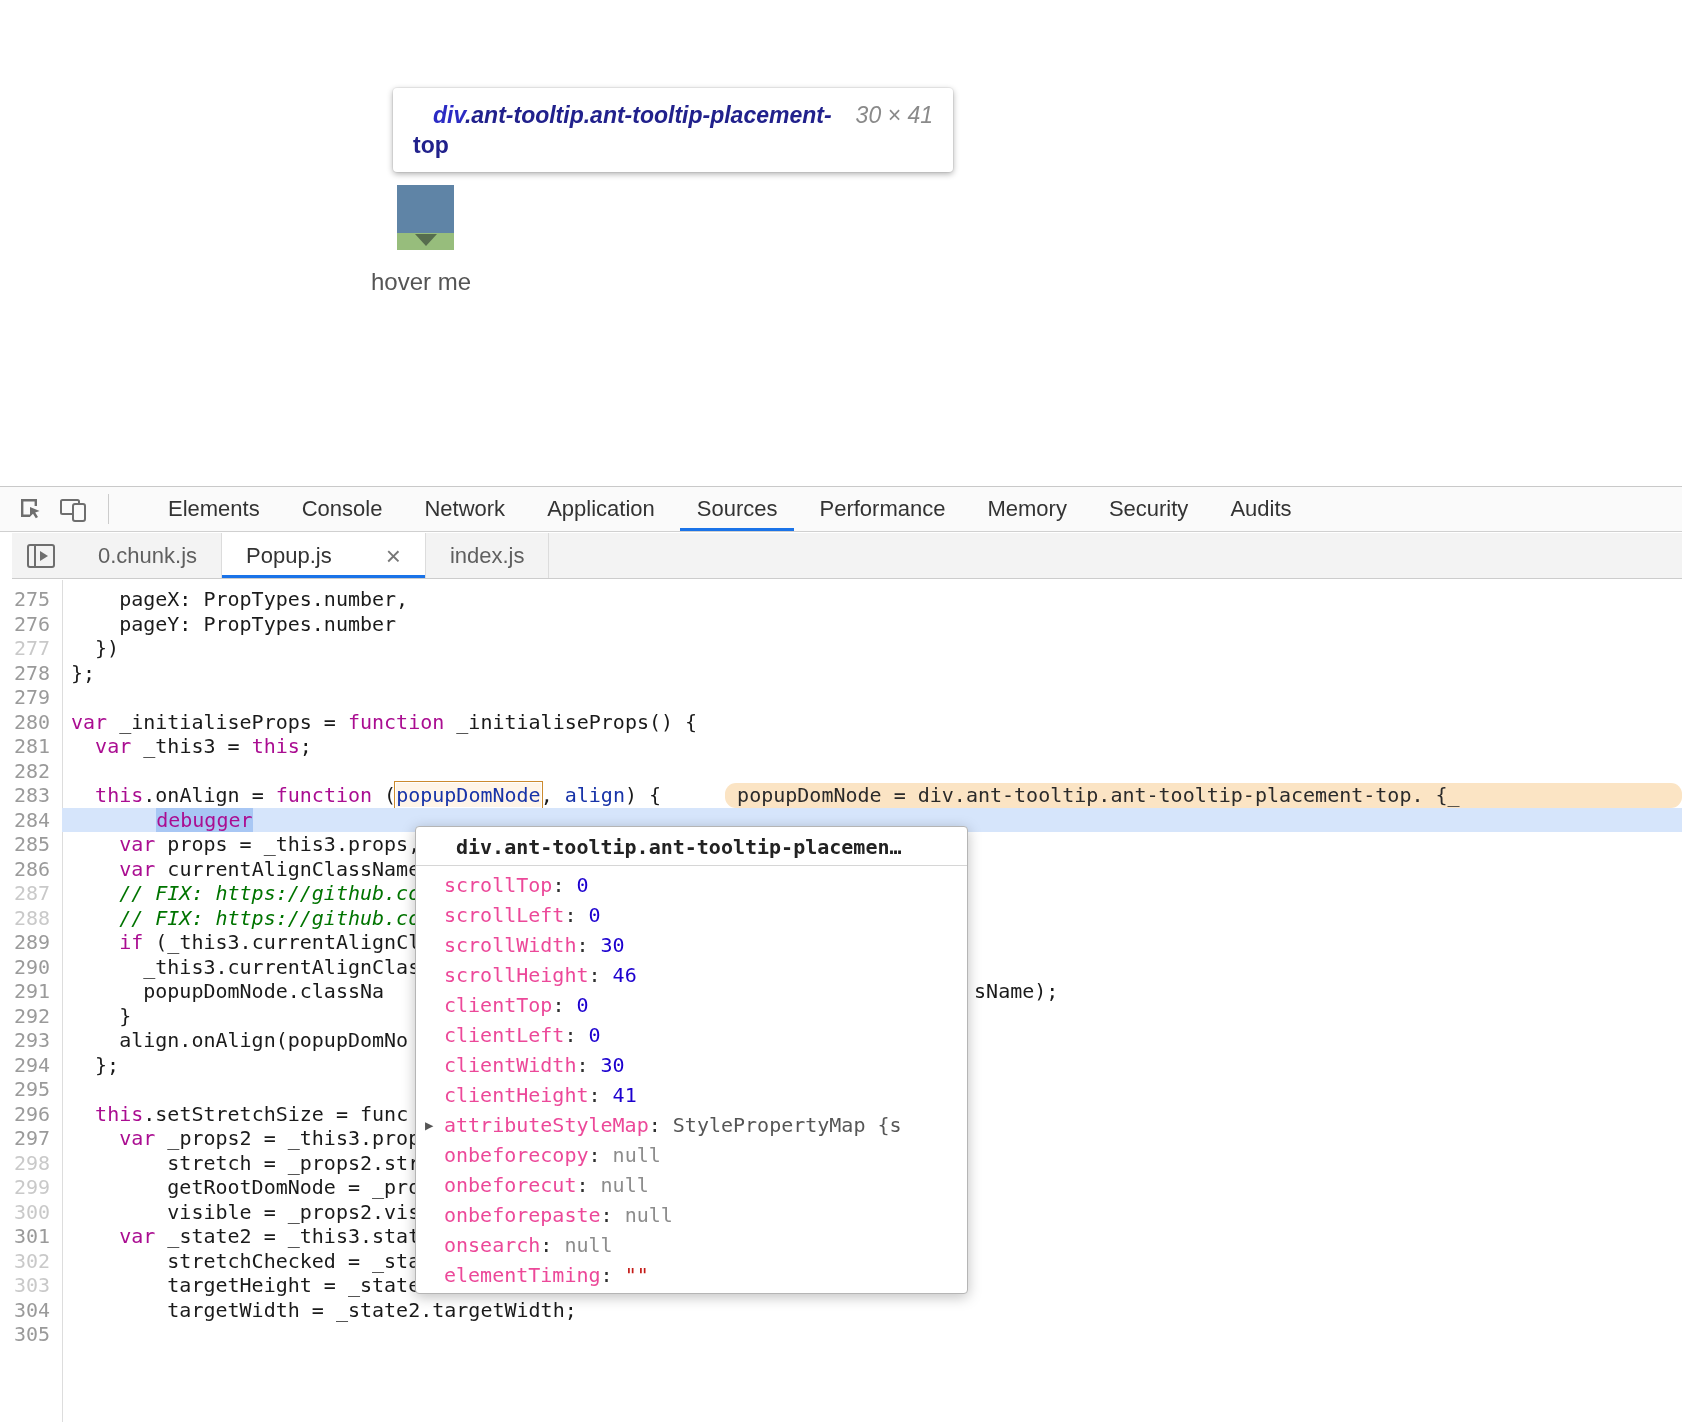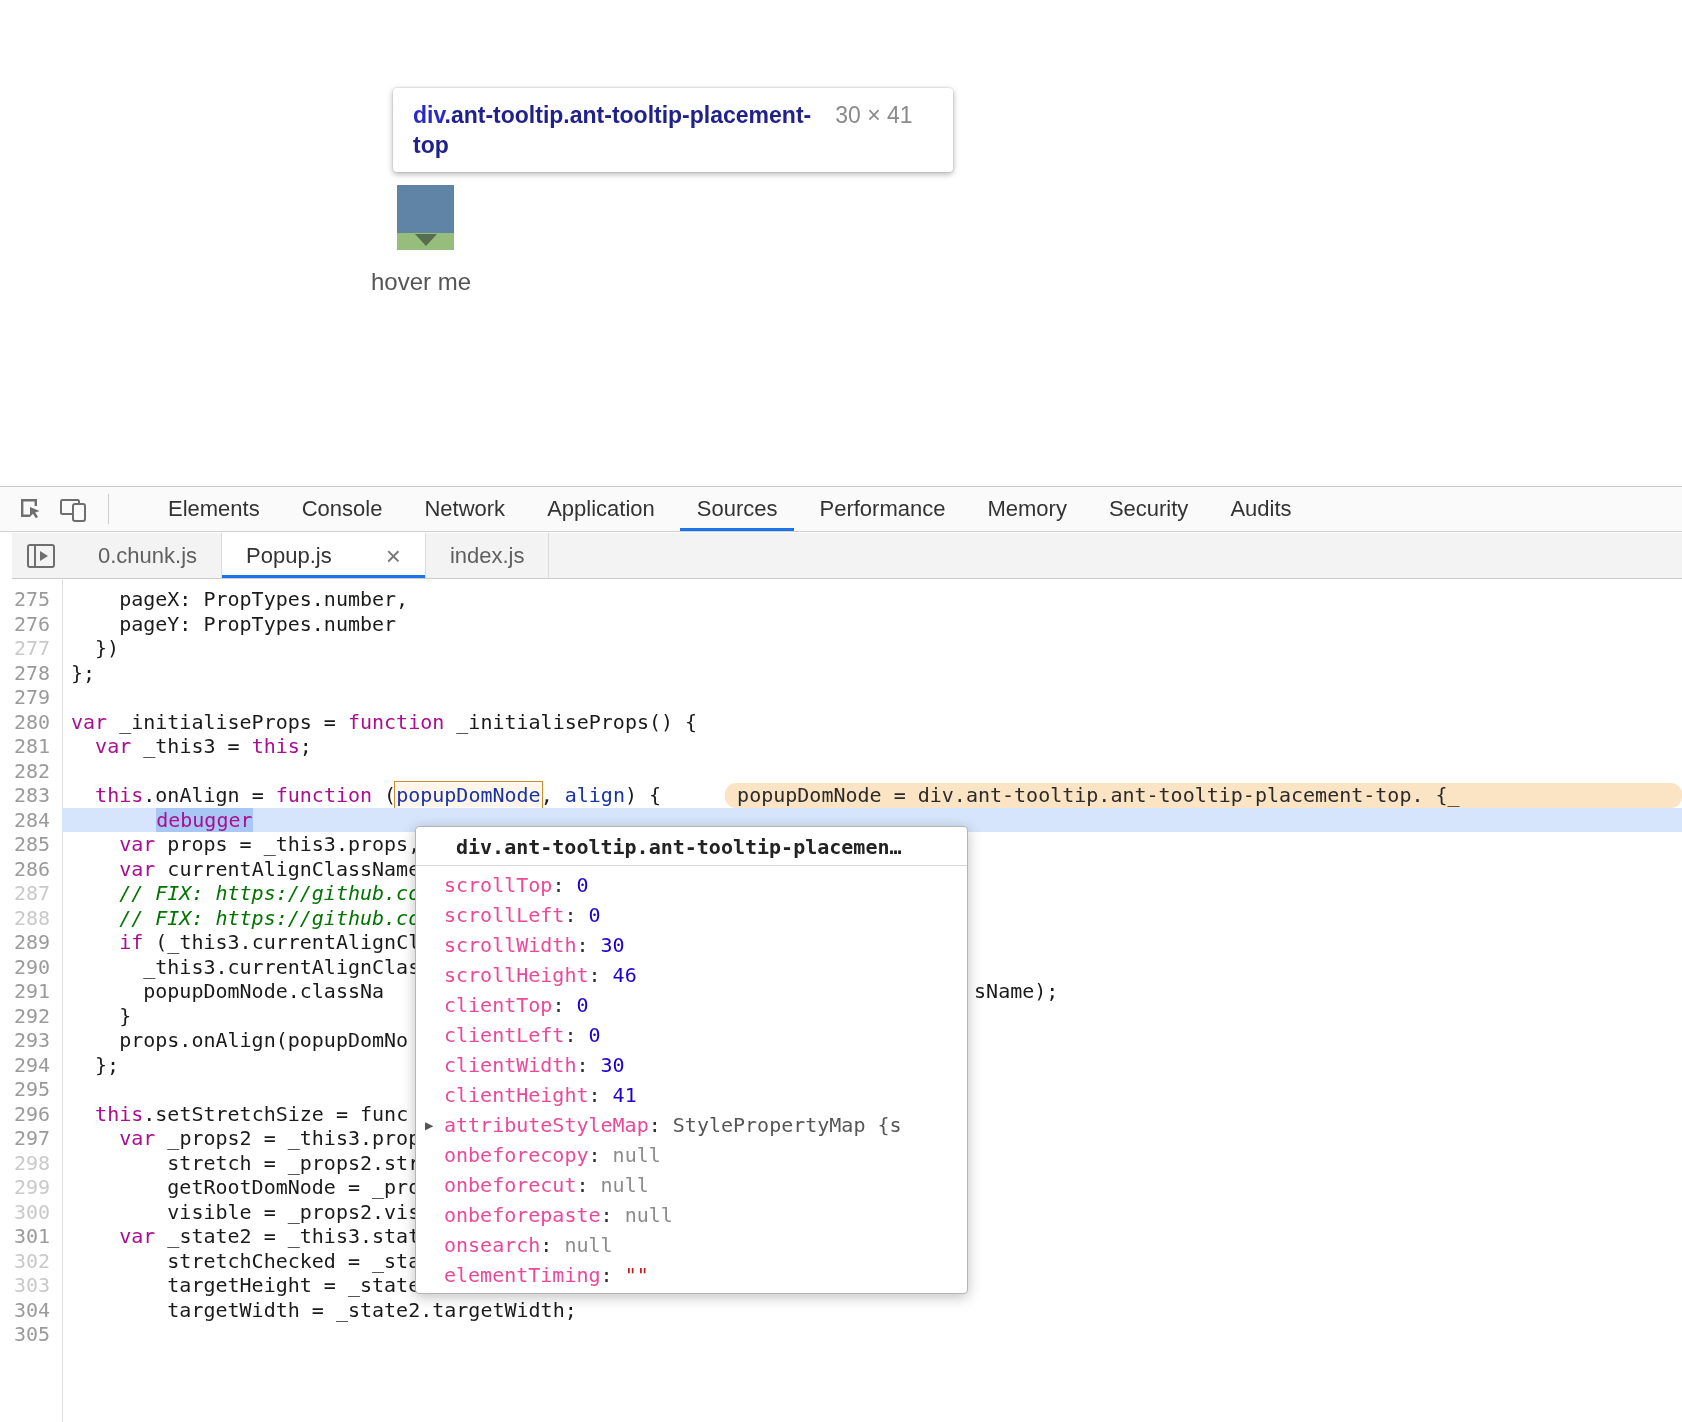--- a/index.html
+++ b/index.html
@@ -4,21 +4,21 @@
 <style>
   html,body{margin:0;padding:0;background:#fff;}
   .screen{position:relative;width:1682px;height:1422px;background:#fff;overflow:hidden;
           font-family:"Liberation Sans",sans-serif;color:#333;}
 
   
   .el-tooltip{position:absolute;left:393px;top:88px;width:560px;box-sizing:border-box;
     background:#fff;border-radius:4px;padding:12px 20px;z-index:10;
     box-shadow:0 2px 6px rgba(0,0,0,.32),0 0 0 1px rgba(0,0,0,.05);
     font-size:23px;line-height:30px;font-weight:bold;}
-  .el-tooltip .row1{display:flex;justify-content:flex-start;align-items:flex-start;}
+  .el-tooltip .row1{display:flex;justify-content:flex-end;align-items:flex-start;font-style:italic;}
   .el-tooltip .tag{color:#2b2bc4;}
   .el-tooltip .cls{color:#21218c;}
   .el-tooltip .dims{color:#8a8a8a;font-weight:normal;margin-left:24px;white-space:nowrap;}
 
   .hl{position:absolute;left:397px;top:185px;width:57px;z-index:5;}
   .hl-content{width:57px;height:48px;background:#5f84a6;}
   .hl-padding{width:57px;height:17px;background:#97bd7c;position:relative;}
   .hl-arrow{position:absolute;left:50%;top:1px;transform:translateX(-50%);width:0;height:0;
     border-left:11px solid transparent;border-right:11px solid transparent;border-top:12px solid #566d4e;}
   .hover-label{position:absolute;left:371px;top:268px;font-size:24px;color:#555;}
@@ -224,21 +224,21 @@
         <div class="cl">
           <div class="ln">291</div>
           <div class="cd"><span class="tk-plain">      popupDomNode.classNa                                                 sName);</span></div>
         </div>
         <div class="cl">
           <div class="ln">292</div>
           <div class="cd"><span class="tk-plain">    }</span></div>
         </div>
         <div class="cl">
           <div class="ln">293</div>
-          <div class="cd"><span class="tk-plain">    props.onAlign(popupDomNo</span></div>
+          <div class="cd"><span class="tk-plain">    align.onAlign(popupDomNo</span></div>
         </div>
         <div class="cl">
           <div class="ln">294</div>
           <div class="cd"><span class="tk-plain">  };</span></div>
         </div>
         <div class="cl">
           <div class="ln">295</div>
           <div class="cd"></div>
         </div>
         <div class="cl">

